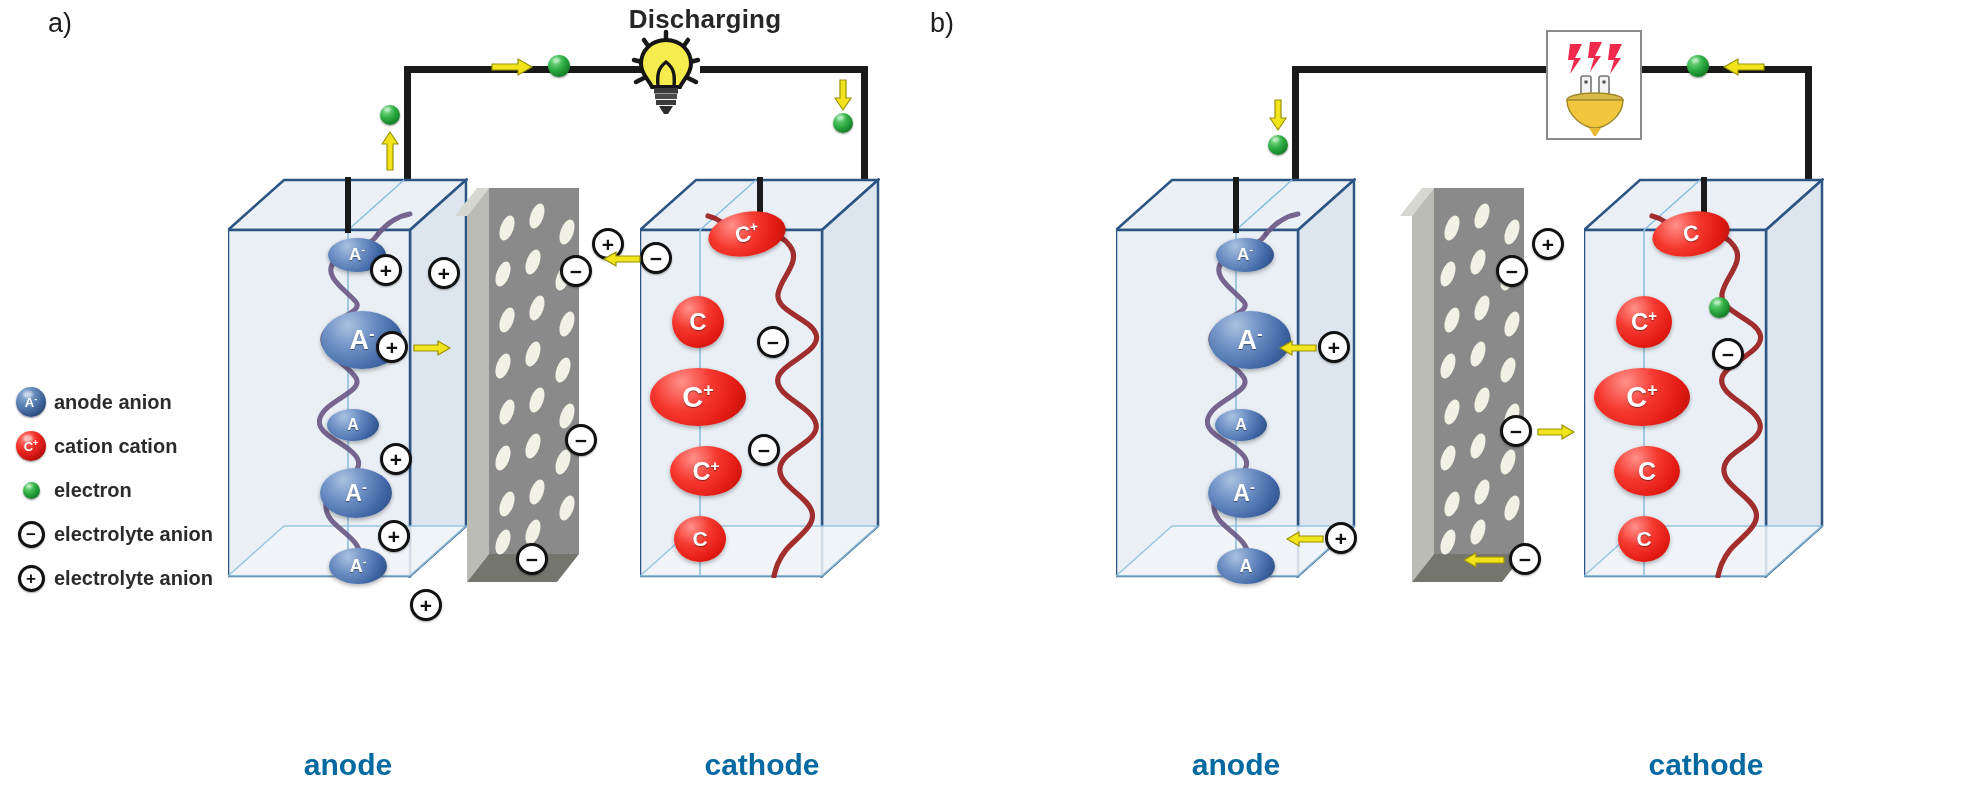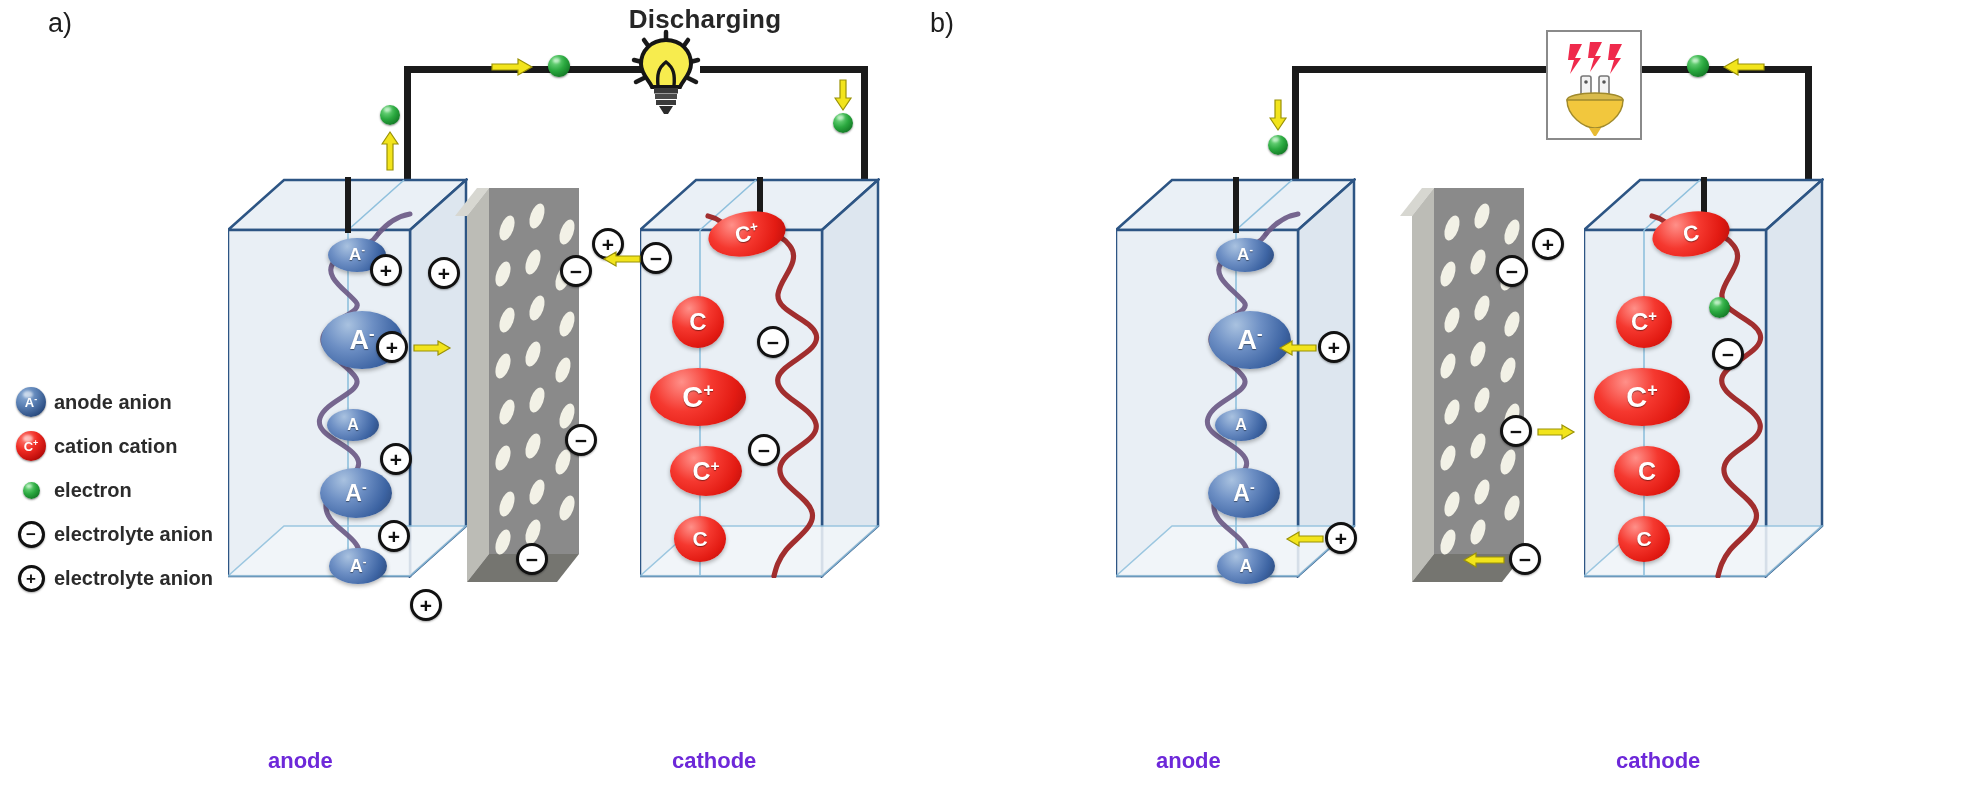--- a/index.html
+++ b/index.html
@@ -11,22 +11,22 @@
   .abs{position:absolute;}
 
   
   .panel-letter{font-size:27px;color:#1d1d1d;font-weight:400;}
 
   
   .panel-title{font-size:26px;font-weight:bold;color:#262626;
                letter-spacing:.2px;text-align:center;white-space:nowrap;}
 
   
-  .electrode-caption{font-size:22px;font-weight:bold;color:#6d28d9;
-                     text-align:left;white-space:nowrap;}
+  .electrode-caption{font-size:30px;font-weight:bold;color:#0369a1;
+                     text-align:center;white-space:nowrap;}
 
   
   .legend{position:absolute;}
   .legend-row{display:flex;align-items:center;height:44px;}
   .legend-sym{width:46px;display:flex;justify-content:center;align-items:center;flex:none;}
   .legend-label{font-size:20px;font-weight:bold;color:#2b2b2b;white-space:nowrap;}
 
   
   .sph{border-radius:50%;position:relative;display:flex;align-items:center;
        justify-content:center;color:#fff;font-weight:bold;}

